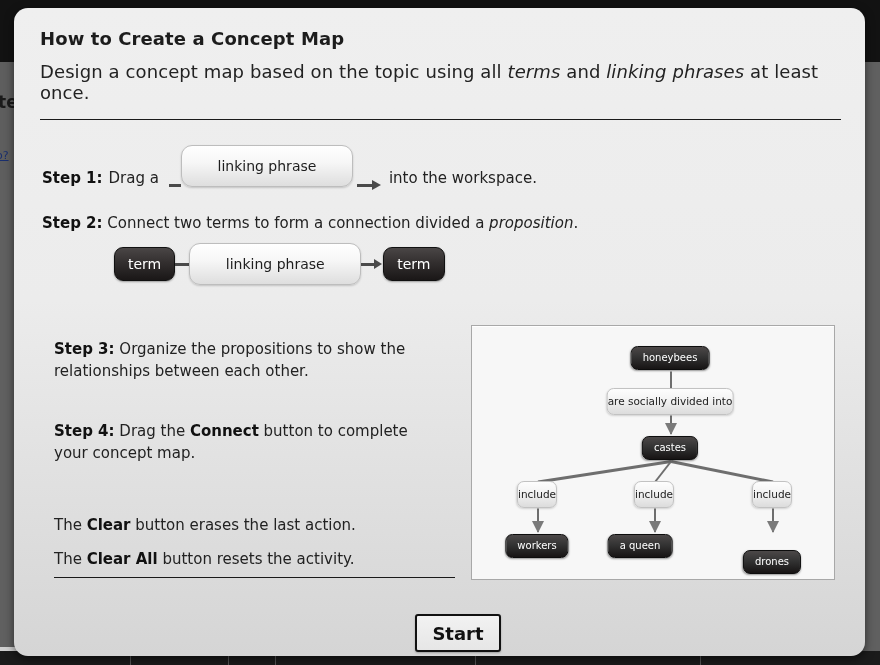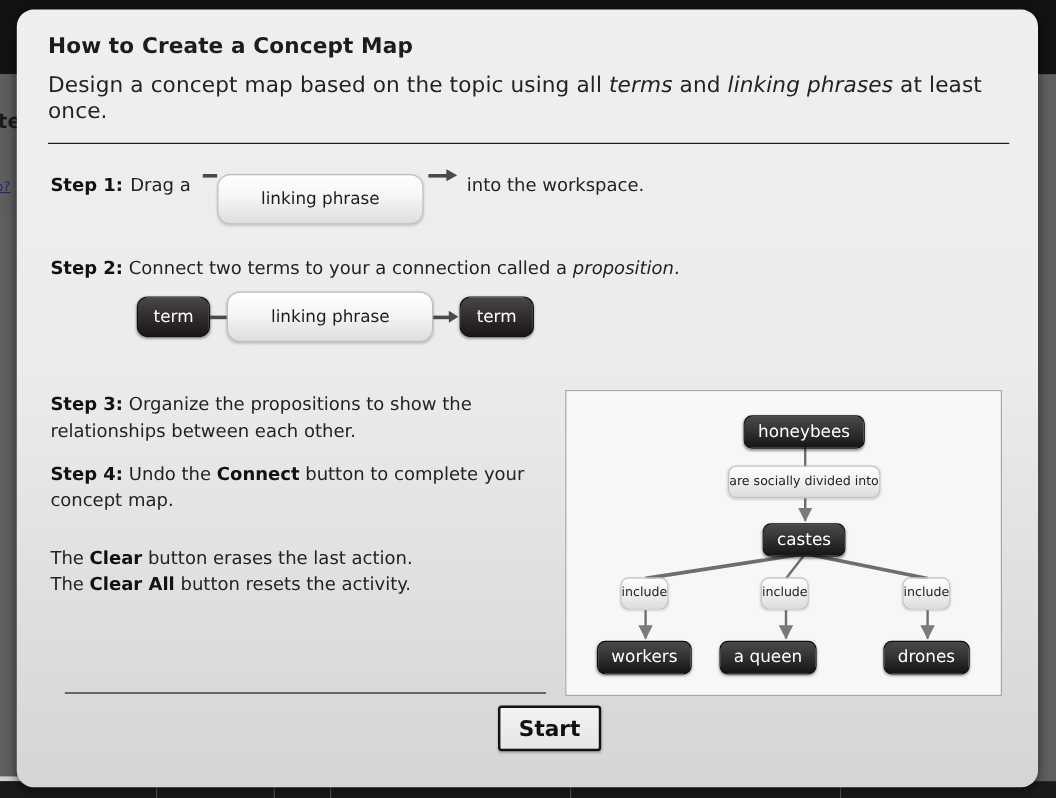--- a/index.html
+++ b/index.html
@@ -80,21 +80,21 @@
     border: none; border-top: 1px solid #1a1a1a;
     margin: 16px 0 0 0; width: 801px;
   }
   hr.rule-bottom {
     border: none; border-top: 1px solid #1a1a1a;
     position: absolute; left: 14px; top: 549px; width: 401px; margin: 0;
   }
 
   
   .step-row {
-    display: flex; align-items: flex-start;
+    display: flex; align-items: flex-end;
     font-size: 15px; color: #222;
     white-space: nowrap;
   }
   .step-lbl { font-weight: bold; color: #111; }
   #step1 { position: absolute; left: 2px; top: 117px; }
   #step1 .tail { width: 12px; height: 3px; background: #4a4a4a; margin: 0 0 0 8px; }
   #step1 .pre { margin-right: 2px; }
   #step1 .post { margin-left: 8px; }
 
   #step2 { position: absolute; left: 2px; top: 186px; font-size: 15px; color: #222; }
@@ -148,21 +148,21 @@
     border-top: 5.5px solid transparent;
     border-bottom: 5.5px solid transparent;
   }
 
   #step1 .chip-light { width: 172px; padding: 13px 10px; border-radius: 11px; font-size: 14px; }
 
   #step34 {
     position: absolute; left: 2px; top: 298px;
     font-size: 15px; color: #222; width: 400px; line-height: 1.47;
   }
-  #step34 p { margin: 0; }
+  #step34 p { margin: 12px; }
   #step34 .gap { height: 14px; }
   #step34 .gap-lg { height: 26px; }
   #step34 b { color: #111; }
 
   
   #example {
     position: absolute;
     left: 431px; top: 297px;
     width: 364px; height: 255px;
     background: #f7f7f7;
@@ -173,21 +173,21 @@
     position: absolute;
     transform: translateX(-50%);
     white-space: nowrap;
     z-index: 2;
   }
   #example .nd-dark {
     background: linear-gradient(180deg, #4c4848 0%, #333 45%, #171414 100%);
     border: 1px solid #0d0d0d;
     border-radius: 7px;
     color: #fff;
-    font-size: 14px;
+    font-size: 10px;
     padding: 6px 11px;
     line-height: 1;
     box-shadow: 0 1px 2px rgba(0,0,0,.4);
   }
   #example .nd-light {
     background: linear-gradient(180deg, #fdfdfd 0%, #f4f4f4 40%, #dcdcdc 100%);
     border: 1px solid #c2c2c2;
     border-radius: 7px;
     color: #222;
     font-size: 10.5px;
@@ -197,21 +197,21 @@
     box-shadow: 0 1px 2px rgba(0,0,0,.15);
   }
   #example svg.edges {
     position: absolute; left: 0; top: 0;
     width: 364px; height: 255px; z-index: 1;
   }
 
   
   #start-btn {
     position: absolute;
-    left: 375px; top: 560px;
+    left: 375px; top: 586px;
     width: 86px; height: 38px;
     background: linear-gradient(180deg, #f2f2f2 0%, #e6e6e6 100%);
     border: 2px solid #111;
     border-radius: 3px;
     font-family: "DejaVu Sans", "Liberation Sans", sans-serif;
     font-size: 18px; font-weight: bold; color: #111;
     cursor: pointer;
     box-shadow: 0 1px 2px rgba(0,0,0,.25);
   }
 </style>
@@ -250,40 +250,40 @@
         <span class="pre" style="margin-left:6px">Drag a</span>
         <span class="tail"></span>
         <span class="chip-light">linking phrase</span>
         <span class="arrow-only" style="margin-left:4px"></span>
         <span class="post" style="margin-left:16px">into the workspace.</span>
       </div>
 
       <div id="step2">
         <div class="headline">
           <span class="step-lbl">Step 2:</span>
-          <span>Connect two terms to your a connection called a </span><i>proposition</i><span>.</span>
+          <span>Connect two terms to form a connection divided a </span><i>proposition</i><span>.</span>
         </div>
         <div class="prop-row">
           <span class="chip-dark">term</span>
           <span class="link-seg"></span>
           <span class="chip-light" style="width:172px;padding:13px 10px;border-radius:11px;font-size:14px">linking phrase</span>
           <span class="arrow-seg" style="margin-right:8px"></span>
           <span class="chip-dark">term</span>
         </div>
       </div>
 
       <div id="step34">
         <p>
           <b>Step 3:</b>
           <span>Organize the propositions to show the relationships between each other.</span>
         </p>
         <div class="gap"></div>
         <p>
           <b>Step 4:</b>
-          <span>Undo the </span><b>Connect</b><span> button to complete your concept map.</span>
+          <span>Drag the </span><b>Connect</b><span> button to complete your concept map.</span>
         </p>
         <div class="gap-lg"></div>
         <p>
           <span>The </span><b>Clear</b><span> button erases the last action.</span>
         </p>
         <p>
           <span>The </span><b>Clear All</b><span> button resets the activity.</span>
         </p>
       </div>
 
@@ -306,20 +306,20 @@
             <line x1="301" y1="182.5" x2="301" y2="206" stroke="#6e6e6e" stroke-width="2" marker-end="url(#ah)"></line>
           </svg>
       <div class="node nd-dark" style="left: 198px; top: 20px;">honeybees</div>
           <div class="node nd-light" style="left: 198px; top: 62px;">are socially divided into</div>
           <div class="node nd-dark" style="left: 198px; top: 110px;">castes</div>
           <div class="node nd-light" style="left: 65px; top: 155px;">include</div>
           <div class="node nd-light" style="left: 182px; top: 155px;">include</div>
           <div class="node nd-light" style="left: 300px; top: 155px;">include</div>
           <div class="node nd-dark" style="left: 65px; top: 208px;">workers</div>
           <div class="node nd-dark" style="left: 168px; top: 208px;">a queen</div>
-          <div class="node nd-dark" style="left: 300px; top: 208px;">drones</div>
+          <div class="node nd-dark" style="left: 300px; top: 224px;">drones</div>
         </div>
 
       <button id="start-btn">Start</button>
 
     </div>
   </div>
 </div>
 
 </body></html>

